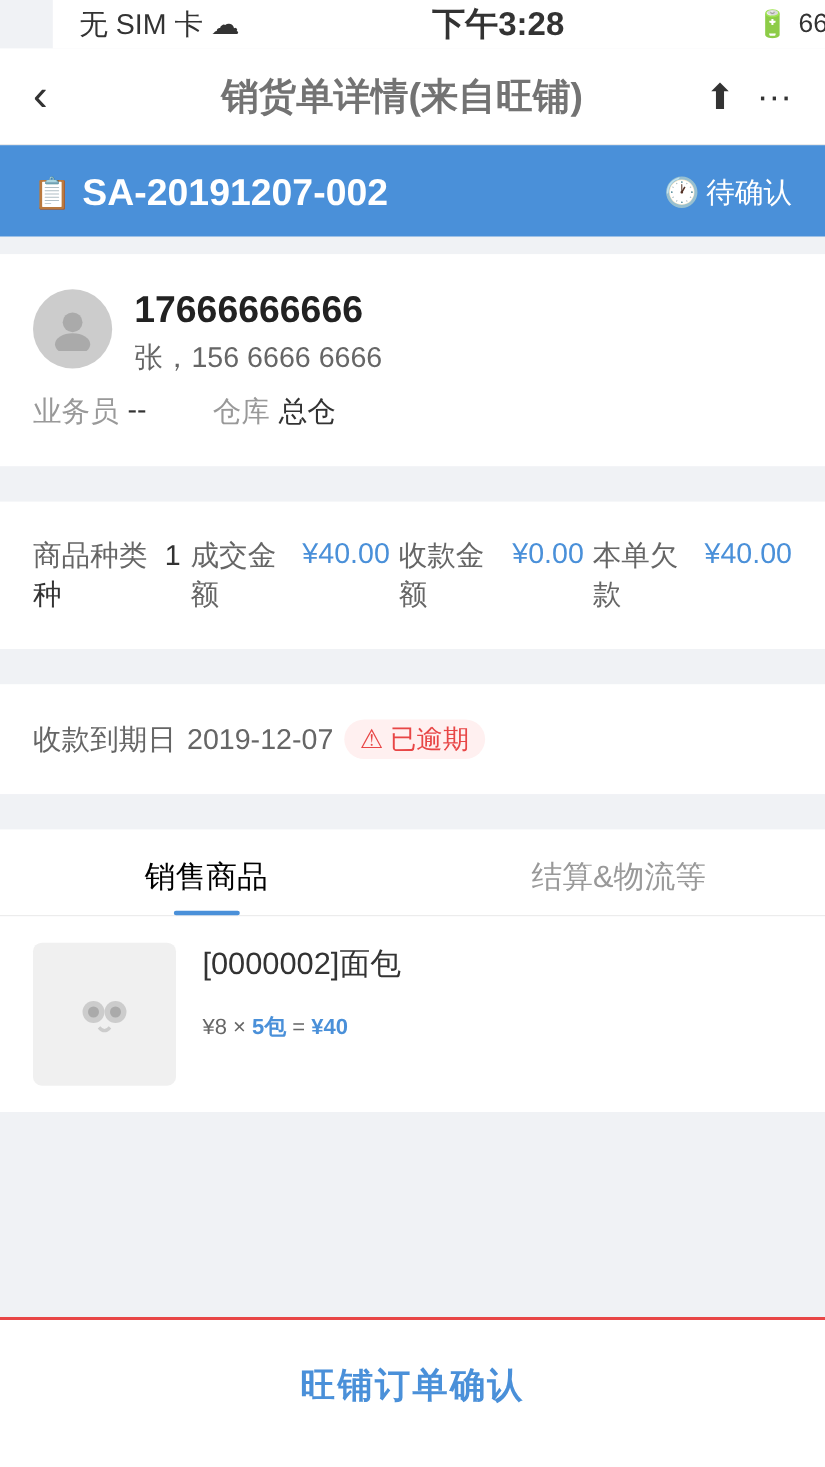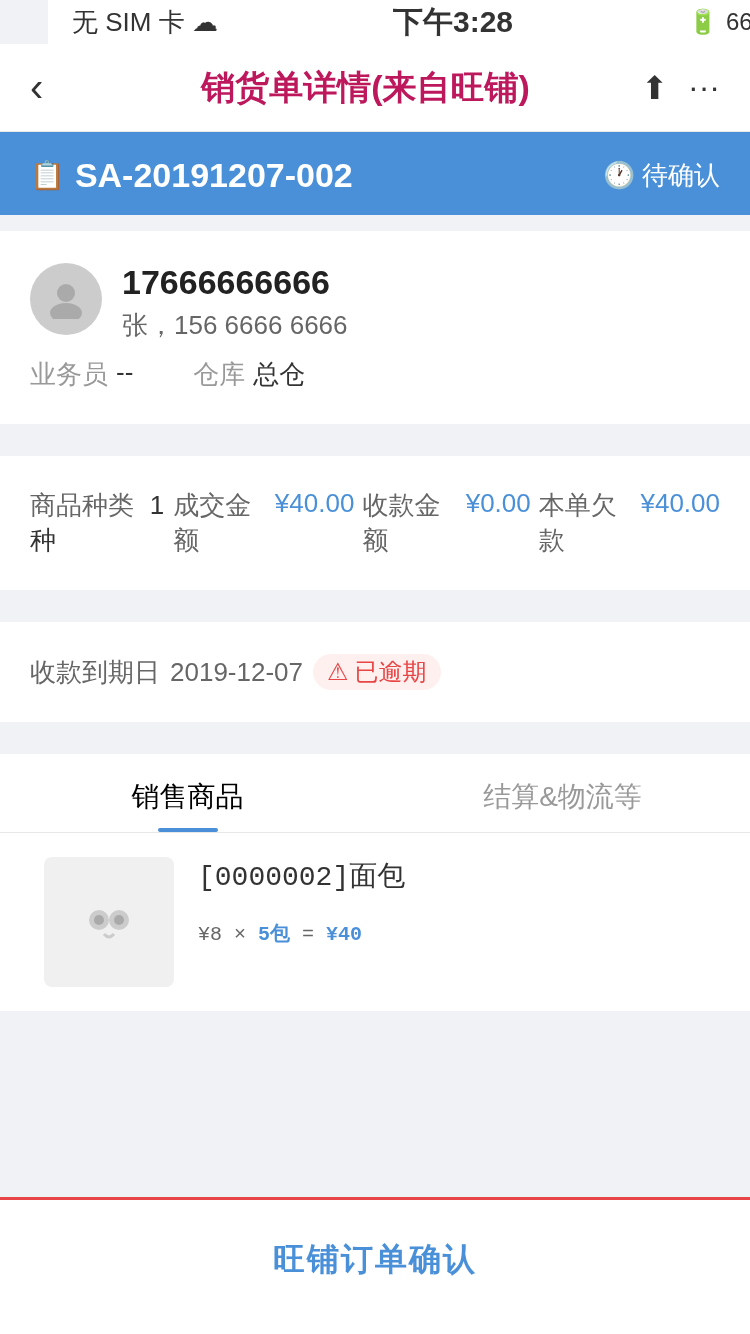--- a/index.html
+++ b/index.html
@@ -42,21 +42,21 @@
       font-size: 40px;
       color: #333;
       width: 60px;
       cursor: pointer;
     }
     .nav-title {
       flex: 1;
       text-align: center;
       font-size: 34px;
       font-weight: 600;
-      color: #be185d;
+      color: #737373;
     }
     .nav-actions {
       display: flex;
       align-items: center;
       gap: 20px;
     }
     .nav-action-icon {
       font-size: 32px;
       color: #333;
       cursor: pointer;
@@ -205,25 +205,24 @@
       left: 50%;
       transform: translateX(-50%);
       width: 60px;
       height: 4px;
       background: #4a90d9;
       border-radius: 2px;
     }
     
     .product-card {
       background: #fff;
-      padding: 24px 44px;
+      padding: 24px 30px;
       display: flex;
       gap: 24px;
       margin-top: 0;
-      font-family: Liberation Mono, monospace;
     }
     .product-thumb {
       width: 130px;
       height: 130px;
       background: #f0f0f0;
       border-radius: 8px;
       display: flex;
       align-items: center;
       justify-content: center;
       flex-shrink: 0;

